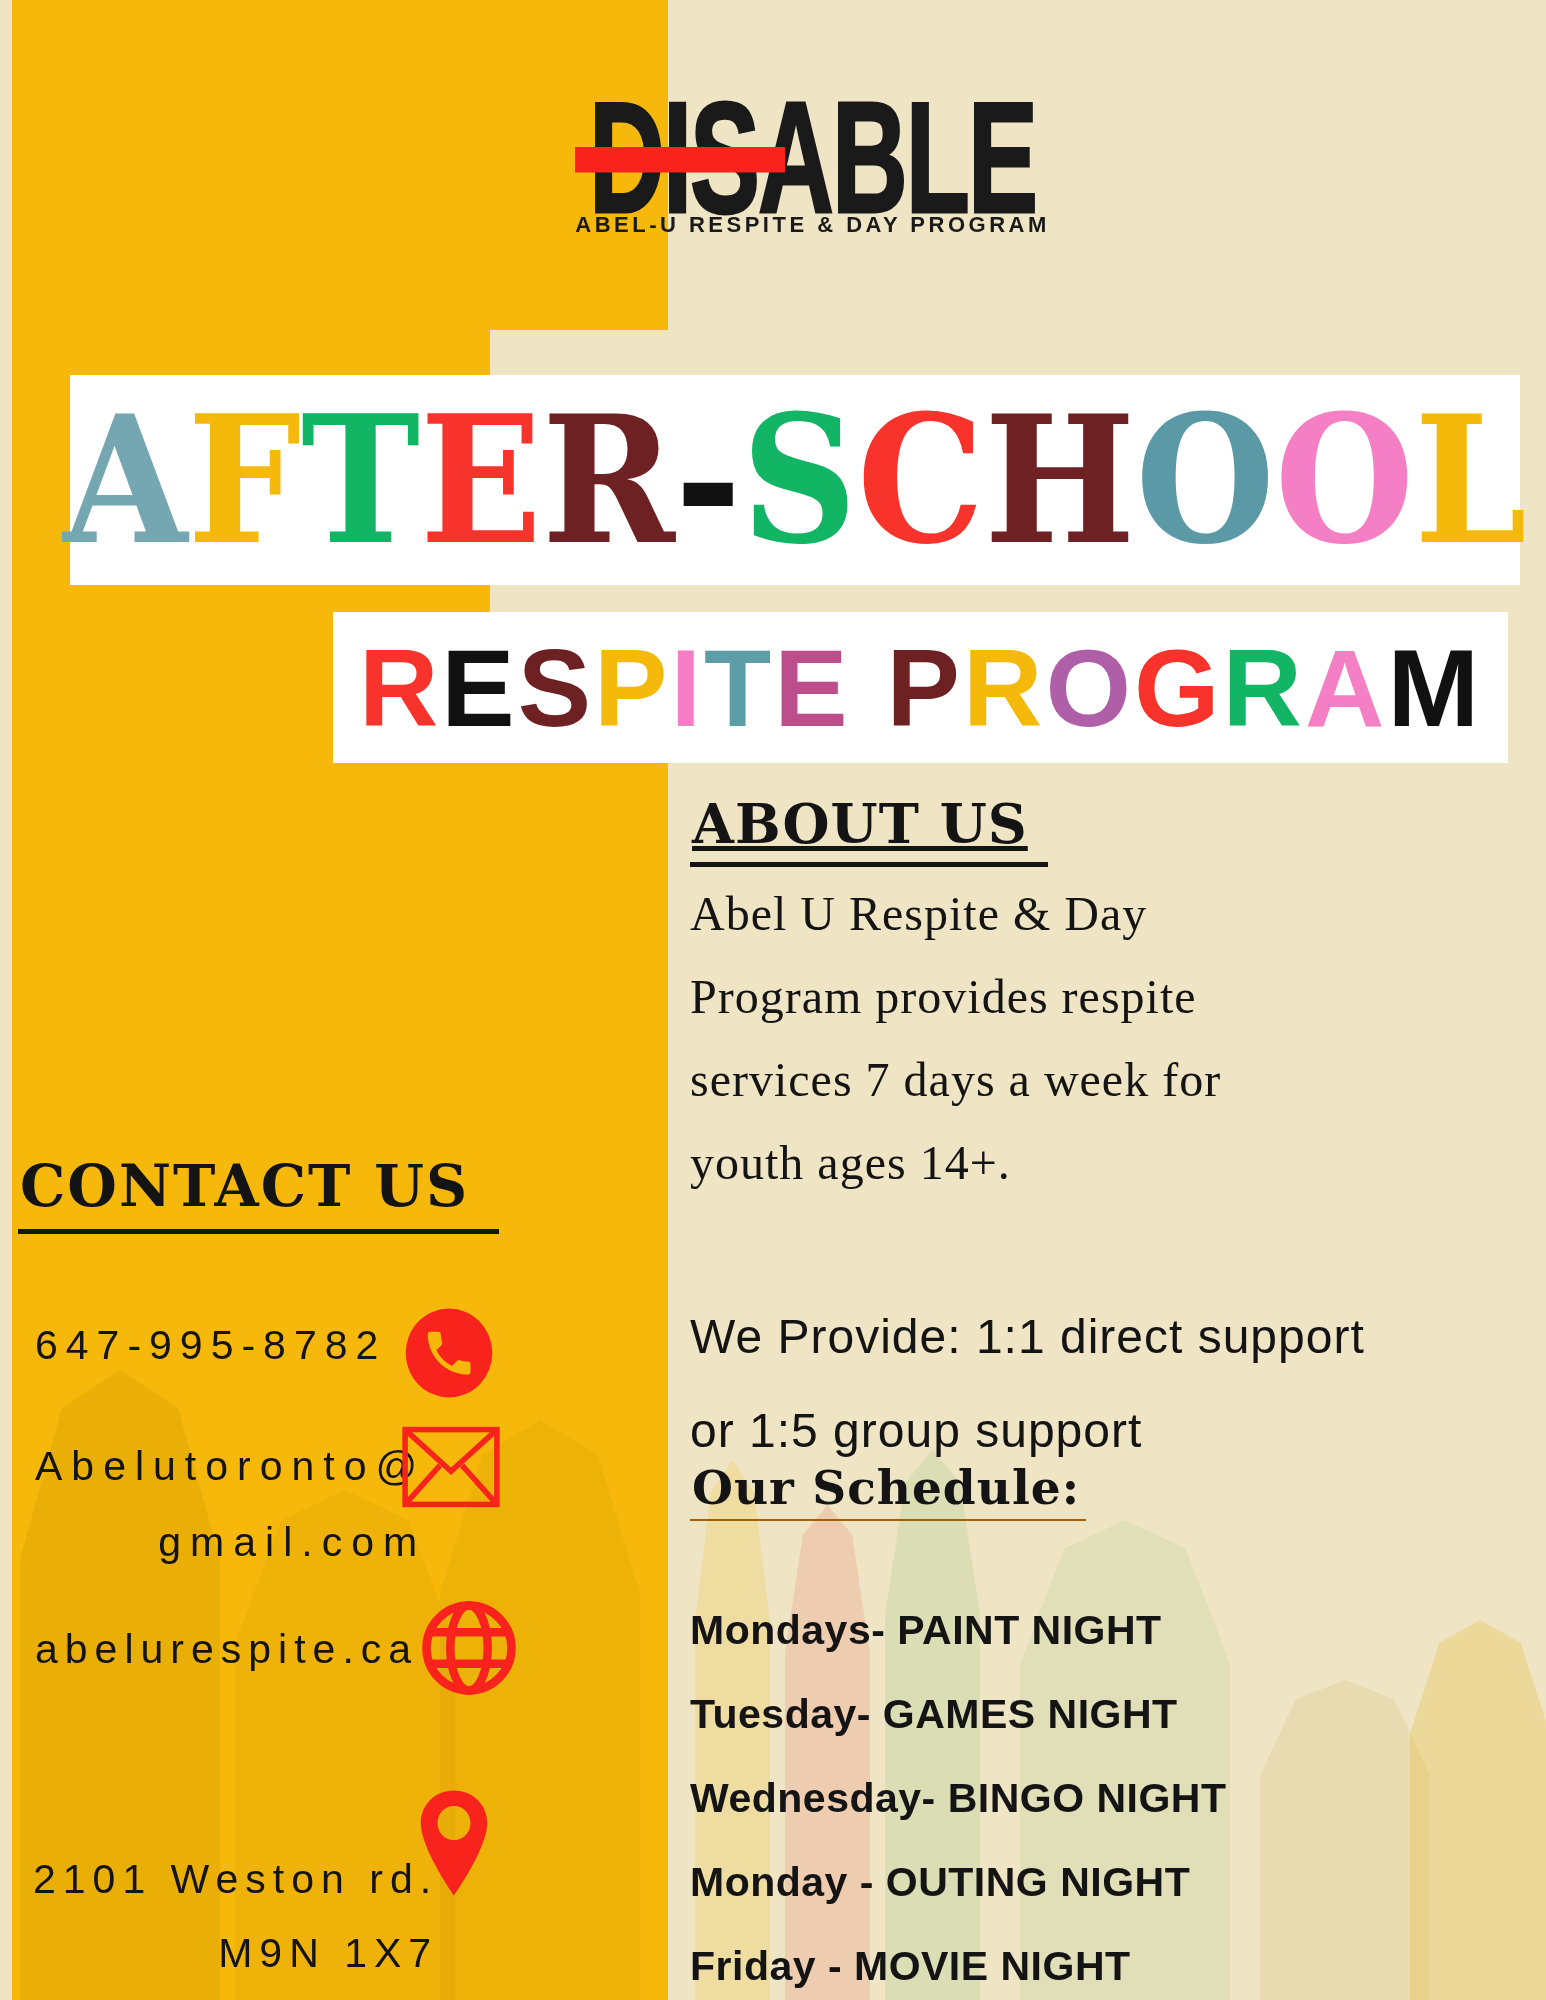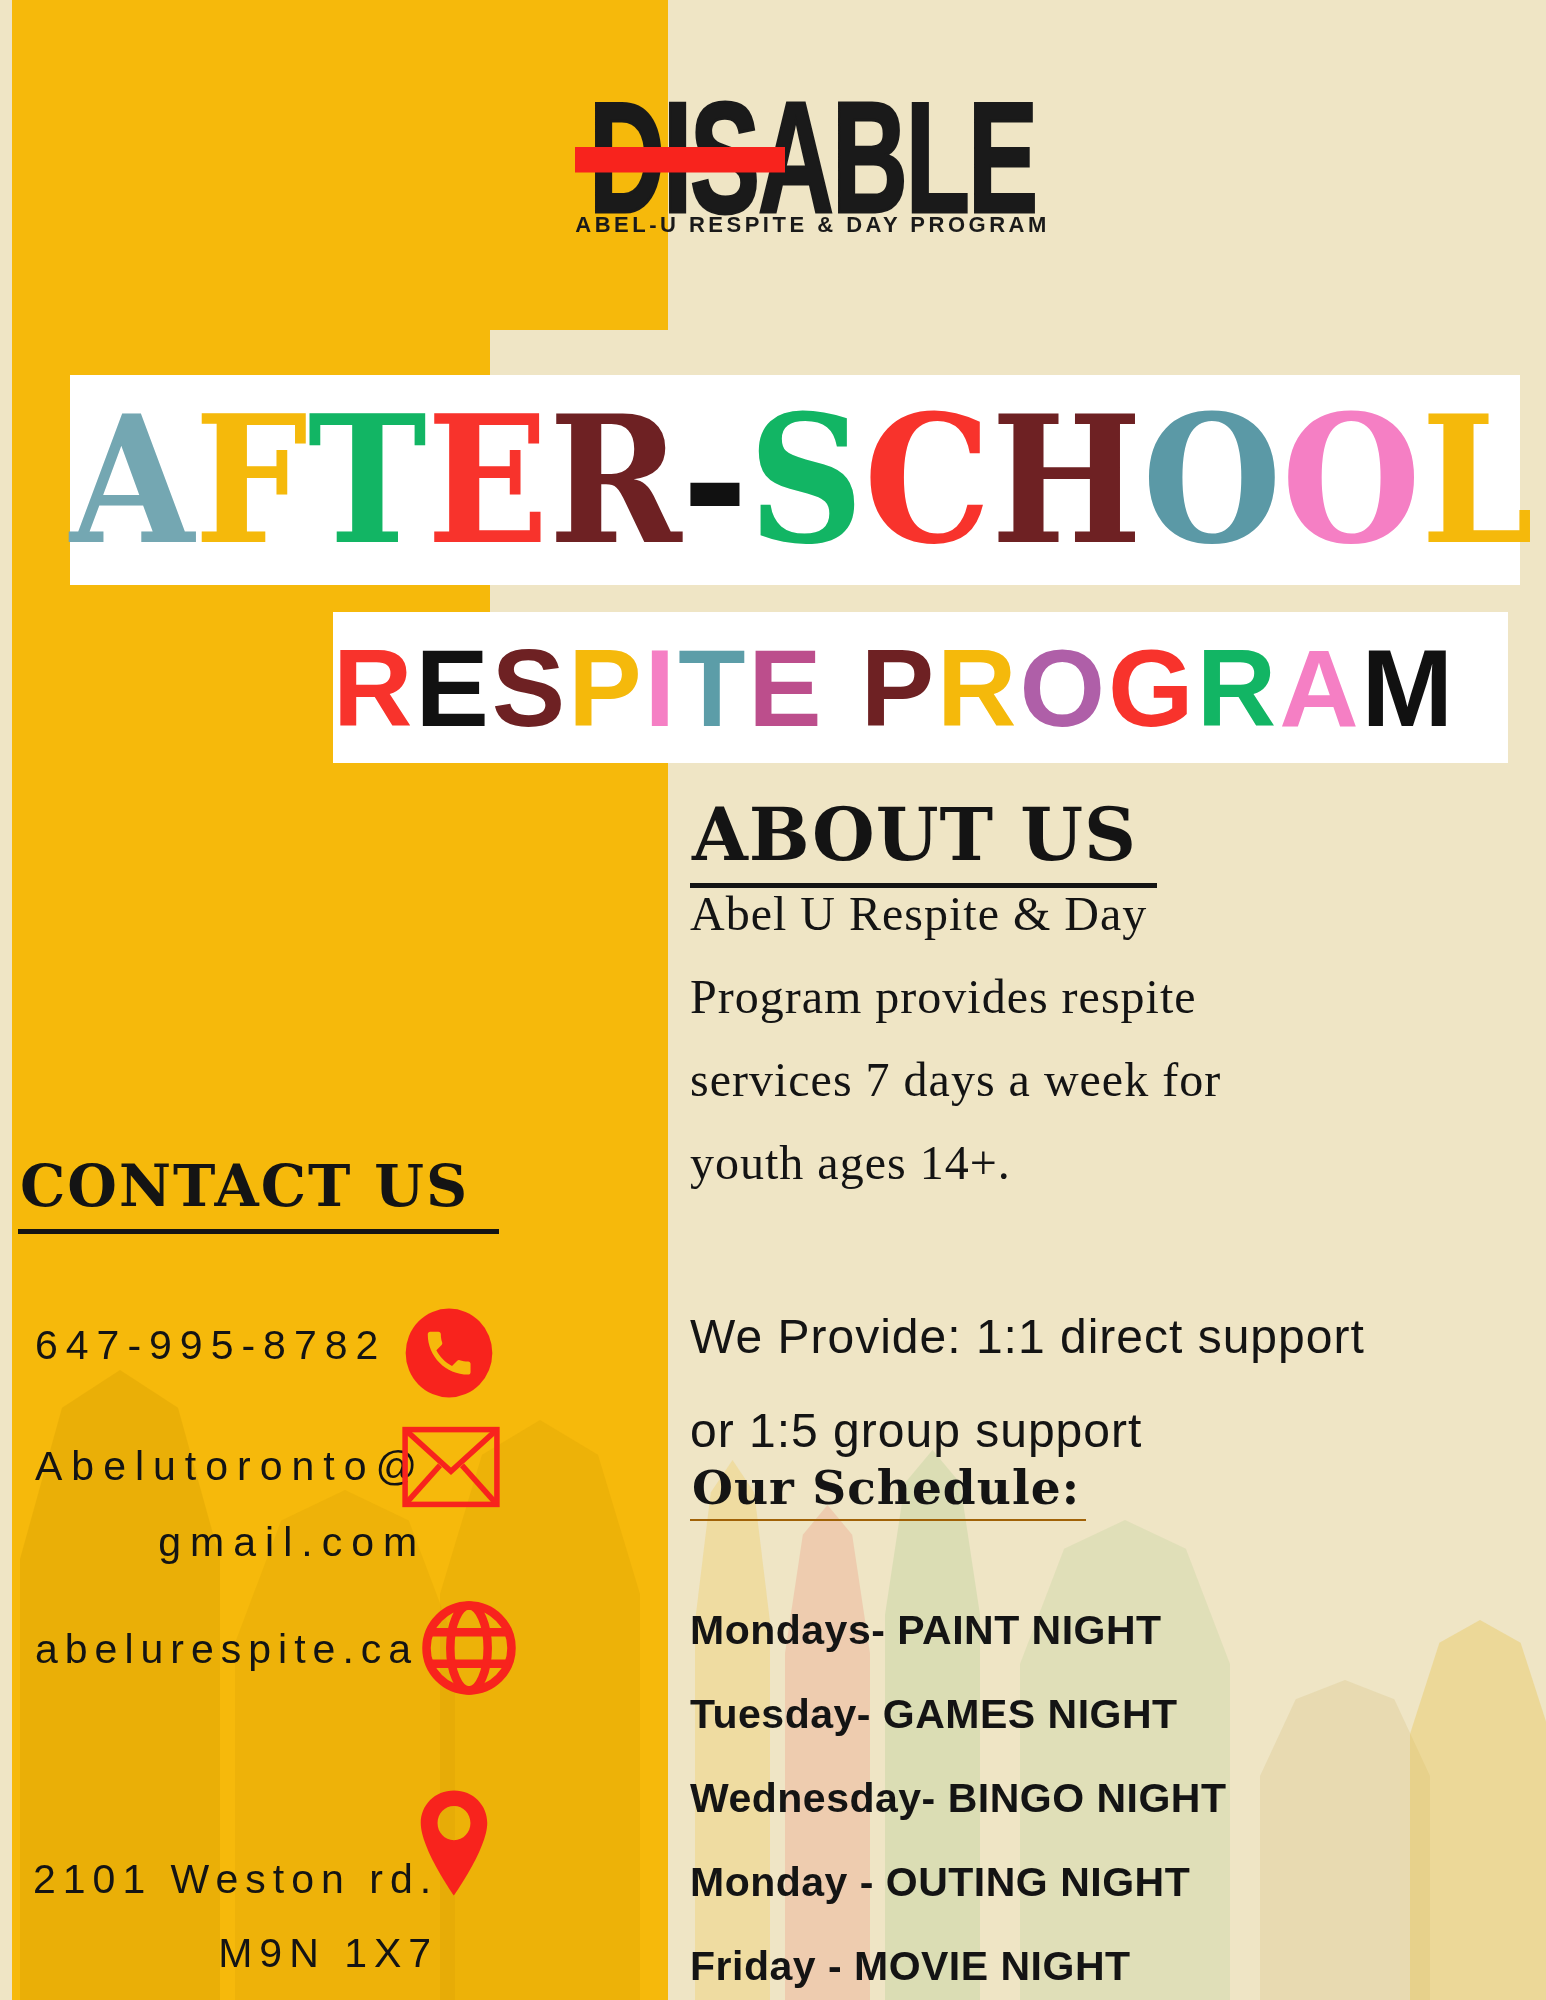--- a/index.html
+++ b/index.html
@@ -16,21 +16,21 @@
   
   .logo{ position:absolute; left:540px; top:78px; width:545px; text-align:center; color:#1A1A1A; }
   .wordmark{ position:relative; display:inline-block; font-weight:700; font-size:105px;
              letter-spacing:-2px; line-height:1; transform:scaleY(1.5); transform-origin:top center;
              -webkit-text-stroke:2px #1A1A1A; }
   .strike-bar{ position:absolute; left:-14px; top:44%; width:47%; height:17px; background:#F8231D; }
   .tagline{ position:absolute; left:0; top:134px; width:100%; font-weight:700; font-size:22px;
             letter-spacing:3.5px; white-space:nowrap; }
 
   
-  .band{ position:absolute; background:#FFFFFF; display:flex; align-items:center; justify-content:flex-start; }
+  .band{ position:absolute; background:#FFFFFF; display:flex; align-items:center; justify-content:center; }
   .band1{ left:70px; top:375px; width:1450px; height:210px; }
   .band2{ left:333px; top:612px; width:1175px; height:151px; }
   .title1{ font-family:"DejaVu Serif", serif; font-weight:700; font-size:160px; line-height:1;
            transform:scaleY(1.1); white-space:nowrap; }
   .title2{ font-weight:700; font-size:110px; line-height:1; letter-spacing:3px; white-space:nowrap; }
   .ltr{ display:inline-block; }
   .ltr-sp{ display:inline-block; width:36px; }
 
   
   .slab{ font-family:"DejaVu Serif", serif; font-weight:700; color:#141414;
@@ -50,22 +50,22 @@
   .website-url{ left:35px; top:1626px; letter-spacing:7px; }
   .street-address{ left:33px; top:1842px; letter-spacing:7px; line-height:74px; }
 
   .cicon{ position:absolute; }
   .phone-icon{ left:403px; top:1306px; width:92px; height:94px; }
   .envelope-icon{ left:400px; top:1424px; width:102px; height:86px; }
   .globe-icon{ left:418px; top:1596px; width:102px; height:104px; }
   .pin-icon{ left:412px; top:1772px; width:84px; height:142px; }
 
   
-  .about-heading{ position:absolute; left:690px; top:792px; font-size:72px; letter-spacing:1px;
-                  padding:0 20px 6px 2px; }
+  .about-heading{ position:absolute; left:690px; top:792px; font-size:54px; letter-spacing:1px;
+                  padding:0 20px 6px 2px;text-decoration:underline; }
   .about-body{ position:absolute; left:690px; top:872px; width:840px; color:#141414;
                font-size:48px; letter-spacing:1px; }
   .about-body .ln{ line-height:83px; white-space:nowrap;font-family:Liberation Serif, serif; }
   .provide-body{ position:absolute; left:690px; top:1290px; width:860px; color:#141414;
                  font-size:48px; letter-spacing:1px; }
   .provide-body .ln{ line-height:94px; white-space:nowrap; }
   .schedule-heading{ position:absolute; left:690px; top:1460px; font-size:47px; letter-spacing:1px;
                      border-bottom:2px solid #a16207; padding:0 6px 4px 2px; }
   .schedule-list{ position:absolute; left:690px; top:1588px; width:840px; color:#141414;
                   font-size:41px; font-weight:700; letter-spacing:0.5px; }

